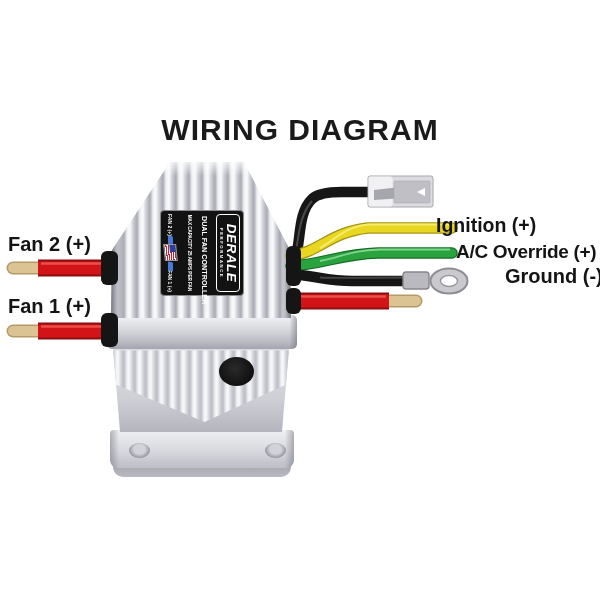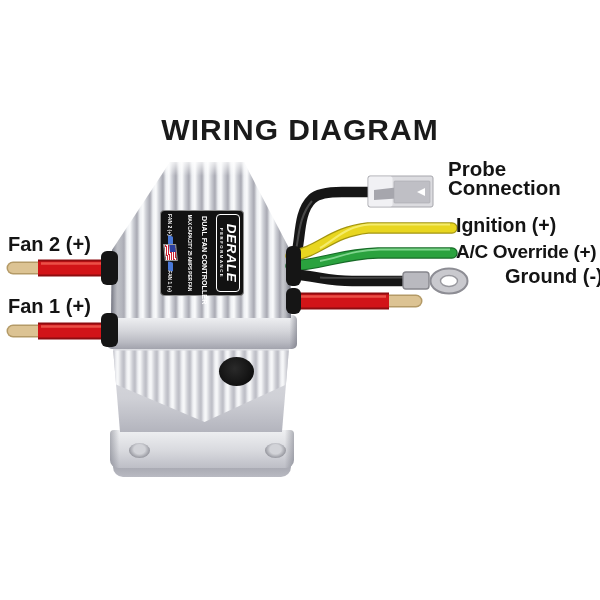--- a/index.html
+++ b/index.html
@@ -13,21 +13,21 @@
   .title{
     left:0;right:0;top:113px;text-align:center;
     font-size:30px;font-weight:700;letter-spacing:1px;color:#1a1a1a;
   }
 
   
   .callout{font-weight:700;font-size:20px;white-space:nowrap;color:#141414;}
   .fan2-label{left:8px;top:233px;}
   .fan1-label{left:8px;top:295px;}
   .probe-label{left:448px;top:159px;line-height:19px;font-size:20.5px;}
-  .ignition-label{left:456px;top:214px;font-size:19.5px;}
+  .ignition-label{left:436px;top:214px;font-size:19.5px;}
   .ac-label{left:456px;top:241px;font-size:19px;letter-spacing:-0.3px;text-align:right;}
   .ground-label{left:470px;top:265px;margin-left:35px;}
   .battery-label{left:424px;top:290px;}
 
   
   .dev-top{
     left:111px;top:160px;width:180px;height:158px;
     background:
       linear-gradient(90deg, rgba(110,112,124,.85) 0, rgba(255,255,255,0) 7%, rgba(255,255,255,0) 93%, rgba(110,112,124,.85) 100%),
       linear-gradient(180deg, rgba(255,255,255,.85) 0, rgba(255,255,255,0) 10%),
@@ -184,21 +184,17 @@
 
     <rect x="101" y="251" width="17" height="34" rx="6" fill="#151515"></rect>
     <rect x="101" y="313" width="17" height="34" rx="6" fill="#151515"></rect>
     <rect x="286" y="246" width="15" height="40" rx="6" fill="#151515"></rect>
     <rect x="286" y="288" width="15" height="26" rx="6" fill="#151515"></rect>
   </svg>
 
   <div class="abs title">WIRING DIAGRAM</div>
   <div class="abs callout fan2-label">Fan 2 (+)</div>
   <div class="abs callout fan1-label">Fan 1 (+)</div>
-  <div class="abs callout probe-label">
-    <div>Probe</div>
-    <div>Connection</div>
-  </div>
   <div class="abs callout ignition-label">Ignition (+)</div>
   <div class="abs callout ac-label">A/C Override (+)</div>
   <div class="abs callout ground-label">Ground (-)</div>
 
 </div>
 
 </body></html>

